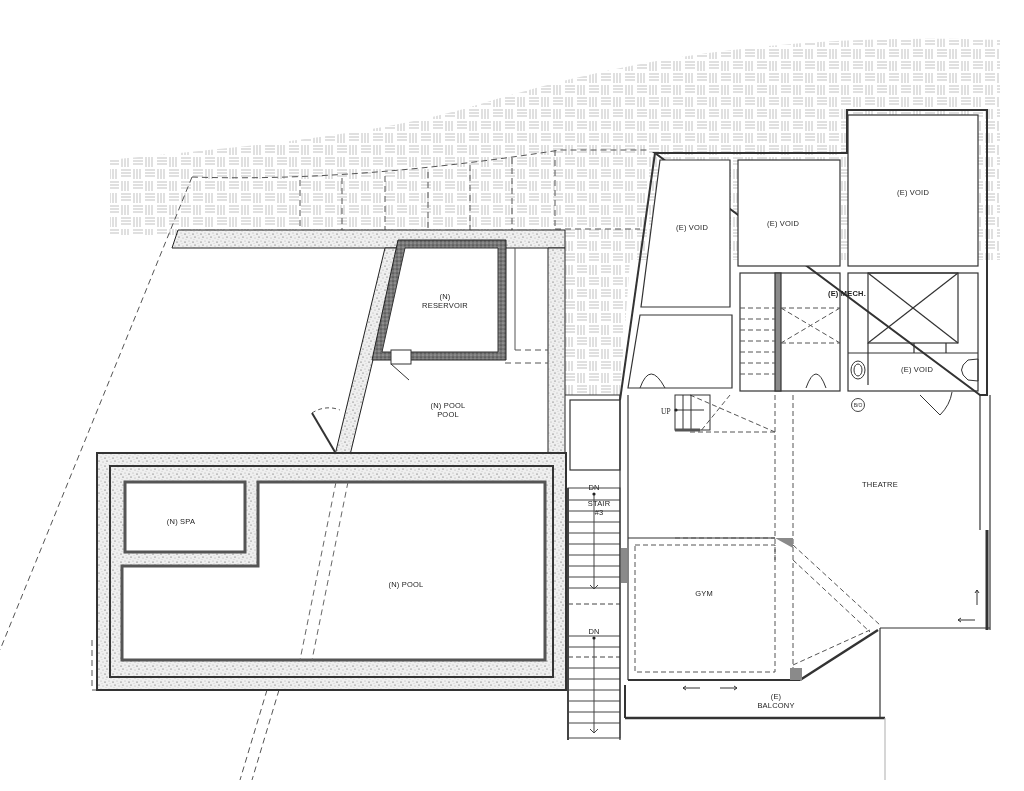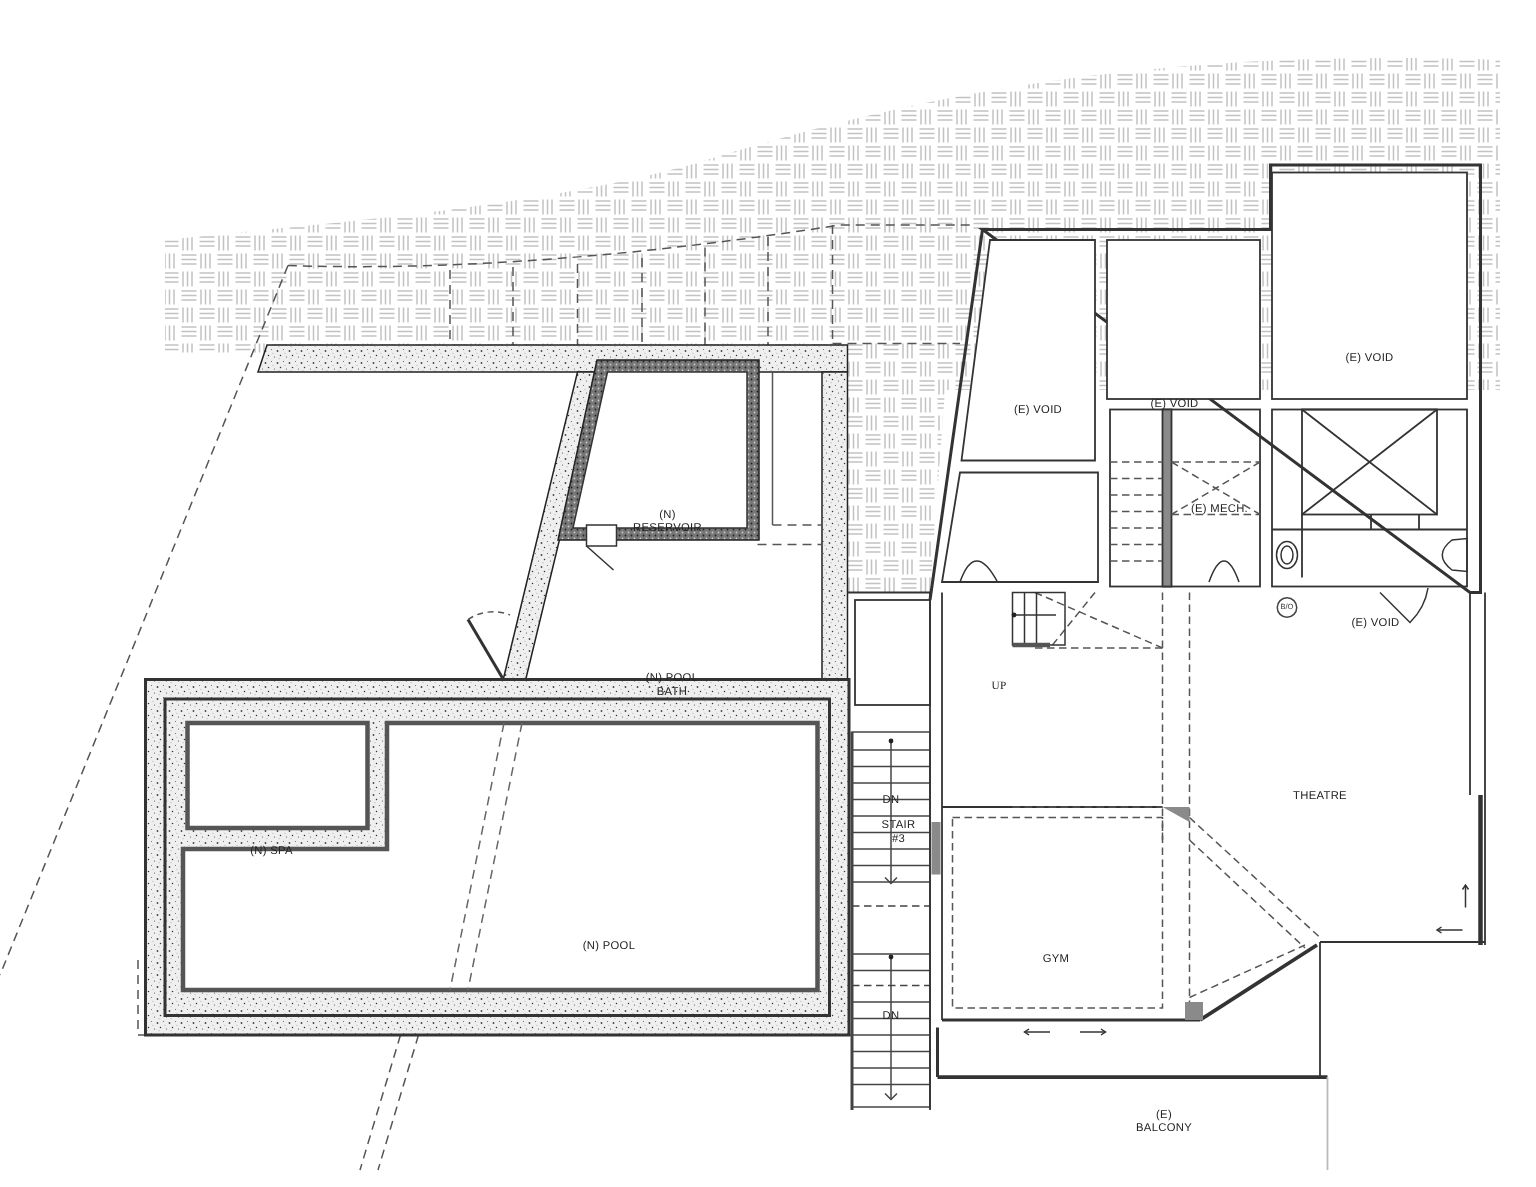--- a/index.html
+++ b/index.html
@@ -1,18 +1,18 @@
 <!DOCTYPE html>
 <html><head>
 <meta charset="utf-8">
 <style>
   html, body { margin: 0; padding: 0; background: #ffffff; }
   body { width: 1024px; height: 791px; overflow: hidden; position: relative; font-family: "Liberation Sans", sans-serif; }
   #plan { position: absolute; left: 0; top: 0; width: 1024px; height: 791px; }
-  .lbl { position: absolute; font-size: 7.5px; color: #222; text-align: center; line-height: 9px; letter-spacing: 0.2px; white-space: nowrap; transform: translate(-50%, -50%); font-family: "Liberation Sans", sans-serif; margin-top: 46px; }
+  .lbl { position: absolute; font-size: 7.5px; color: #222; text-align: center; line-height: 9px; letter-spacing: 0.2px; white-space: nowrap; transform: translate(-50%, -50%); font-family: "Liberation Sans", sans-serif; }
   .circ-lbl { position: absolute; width: 12px; height: 12px; border: 1px solid #444; border-radius: 50%; font-size: 5px; line-height: 12px; text-align: center; color: #333; transform: translate(-50%, -50%); }
 </style>
 </head>
 <body>
 
 <svg id="plan" viewBox="0 0 1024 791" xmlns="http://www.w3.org/2000/svg">
   <defs>
     <pattern id="basket" patternUnits="userSpaceOnUse" width="24" height="24">
       <rect width="24" height="24" fill="#fff"></rect>
       <g stroke="#c2c2c2" stroke-width="1">
@@ -224,30 +224,30 @@
       <polyline points="961,618 958,620 961,622" fill="none"></polyline>
     <line x1="977" y1="605" x2="977" y2="590"></line>
       <polyline points="975,593 977,590 979,593" fill="none"></polyline>
   </g>
   <line x1="640" y1="783" x2="640" y2="783" stroke="none"></line>
 </svg>
 
 <div class="lbl" style="left:692px;top:227px;">(E) VOID</div>
 <div class="lbl" style="left:783px;top:223px;">(E) VOID</div>
 <div class="lbl" style="left:913px;top:192px;">(E) VOID</div>
-<div class="lbl" style="left:813px;top:293px;">(E) MECH.</div>
+<div class="lbl" style="left:847px;top:293px;font-weight:bold;">(E) MECH.</div>
 <div class="lbl" style="left:917px;top:369px;">(E) VOID</div>
 
 <div class="lbl" style="left:445px;top:301px;">
   <div>(N)</div>
   <div>RESERVOIR</div>
 </div>
 <div class="lbl" style="left:448px;top:410px;">
   <div>(N) POOL</div>
-  <div>BATH</div>
+  <div>POOL</div>
 </div>
 <div class="lbl" style="left:181px;top:521px;text-align:center;">(N) SPA</div>
 <div class="lbl" style="left:406px;top:584px;">(N) POOL</div>
 <div class="lbl" style="left:880px;top:484px;">THEATRE</div>
 <div class="lbl" style="left:704px;top:593px;">GYM</div>
 <div class="lbl" style="left:776px;top:701px;">
   <div>(E)</div>
   <div>BALCONY</div>
 </div>
 <div class="lbl" style="left:599px;top:508px;">

